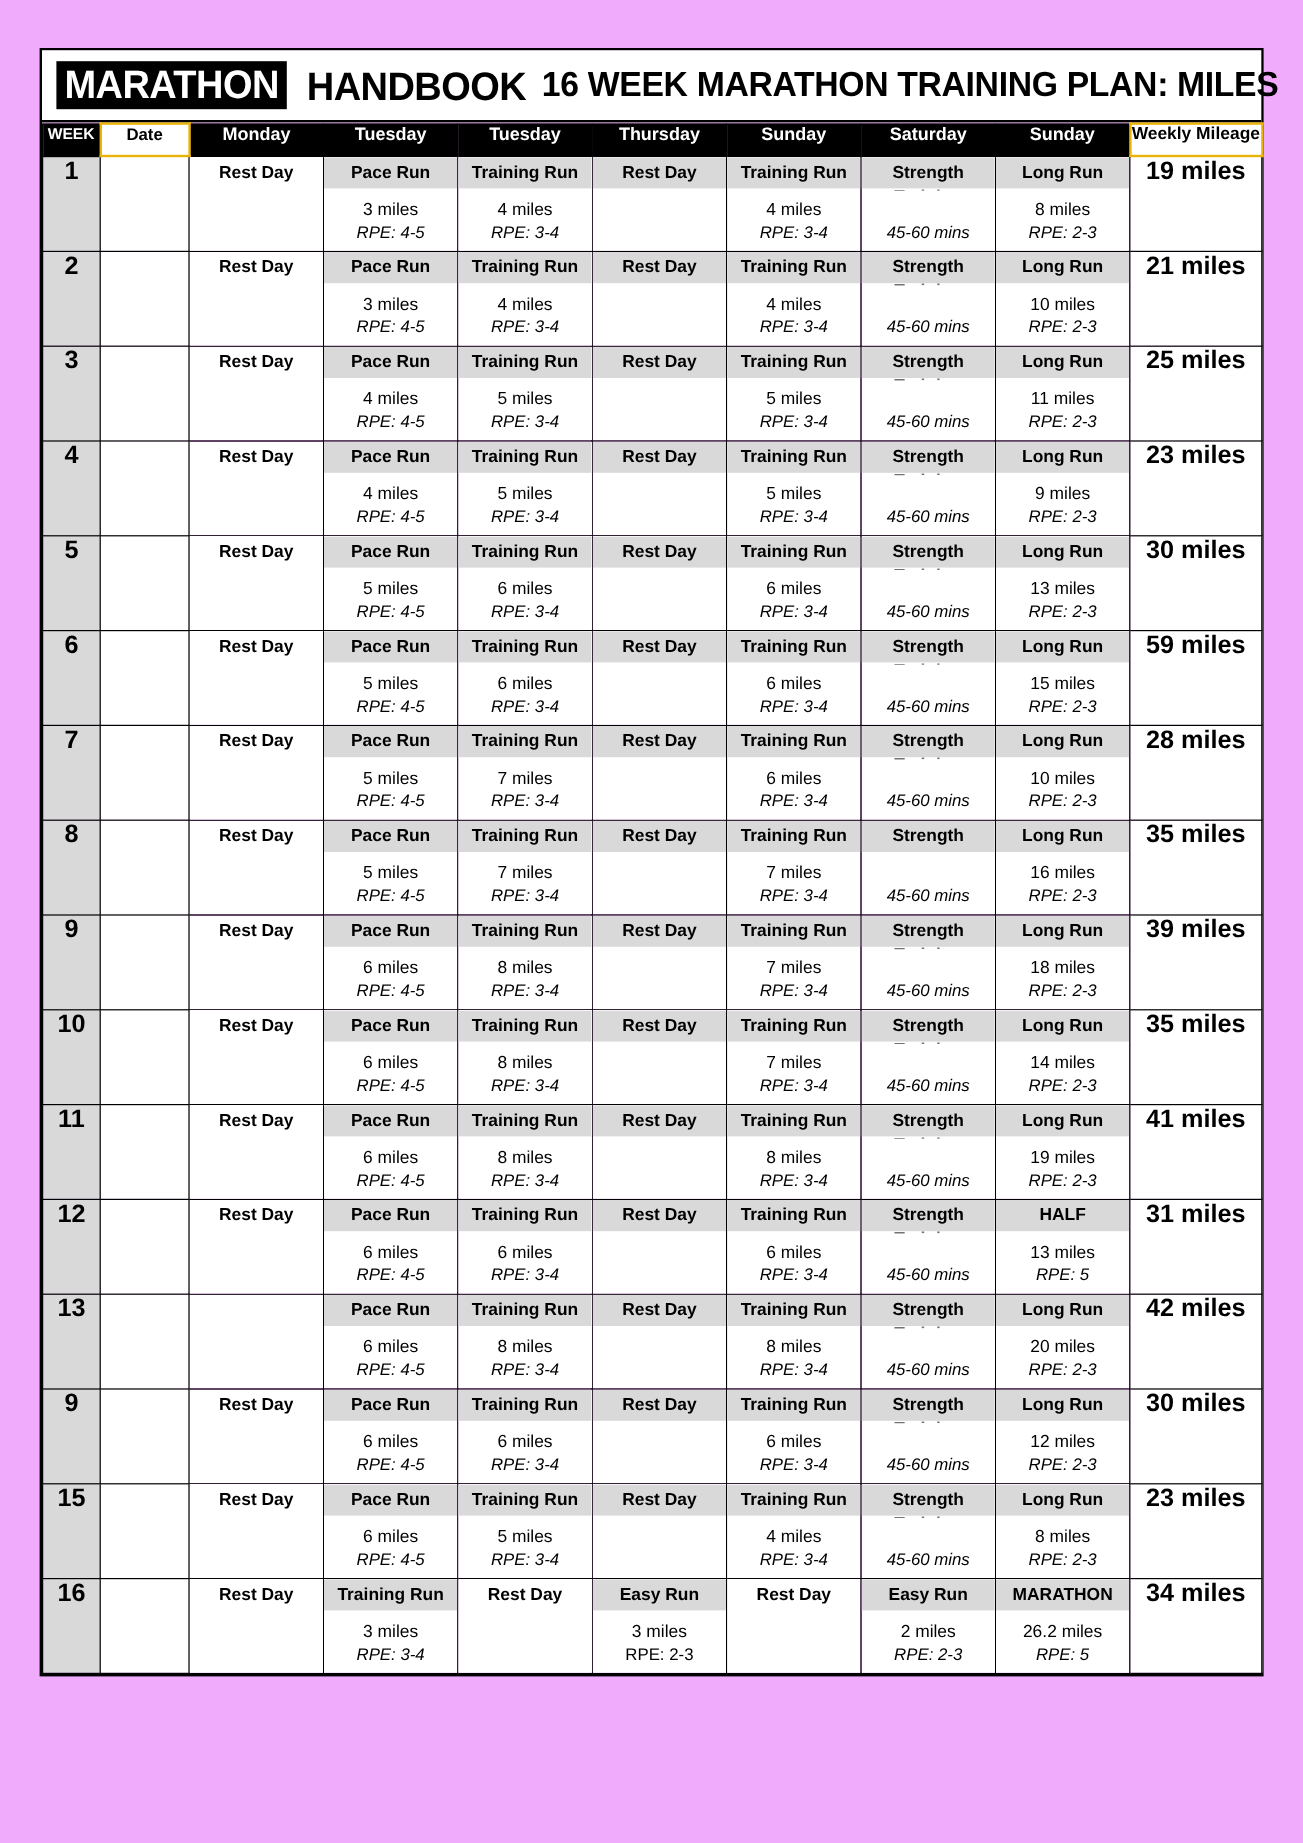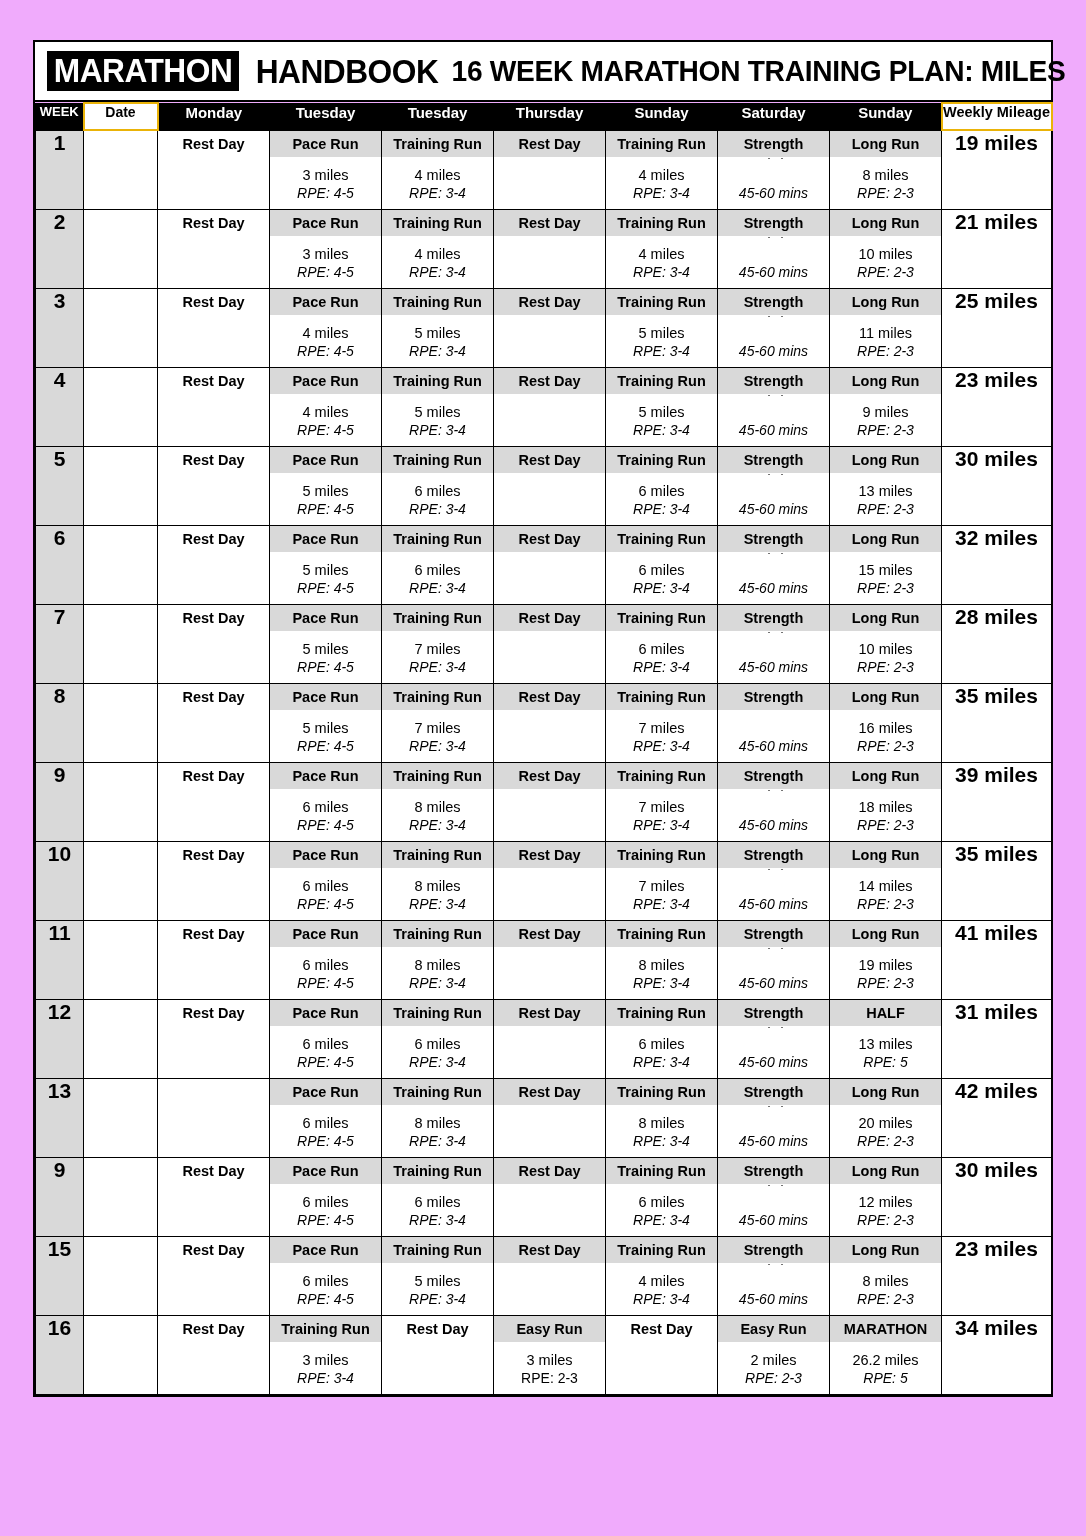--- a/index.html
+++ b/index.html
@@ -537,21 +537,21 @@
                 <div class="rpe">45-60 mins</div>
               </div>
             </td>
             <td class="day-cell">
               <div class="cell-inner">
                 <div class="act shaded">Long Run</div>
                 <div class="dist">15 miles</div>
                 <div class="rpe">RPE: 2-3</div>
               </div>
             </td>
-            <td class="mileage-cell">32 miles</td>
+            <td class="mileage-cell">59 miles</td>
           </tr>
           <tr>
             <td class="week-cell">7</td>
             <td class="date-cell"></td>
             <td class="day-cell">
               <div class="cell-inner">
                 <div class="act">Rest Day</div>
                 <div class="dist"></div>
                 <div class="rpe"></div>
               </div>

